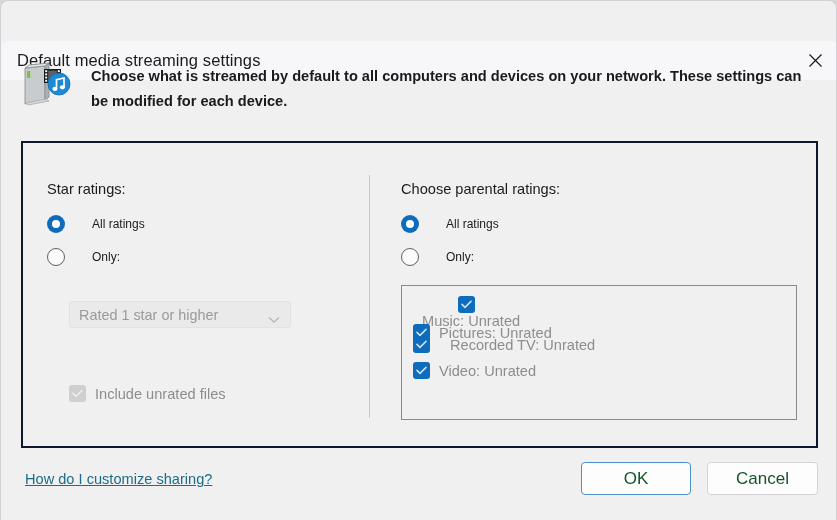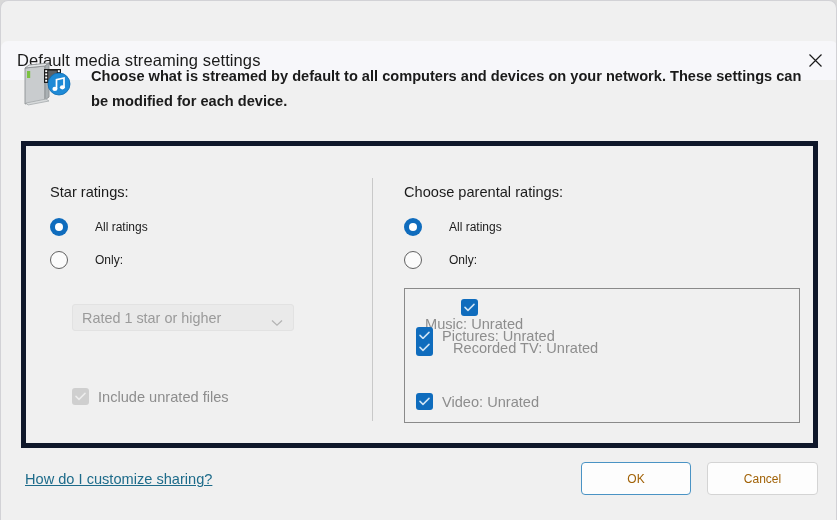--- a/index.html
+++ b/index.html
@@ -84,21 +84,21 @@
     color: #1b1b1b;
   }
 
   
   .groupbox {
     position: absolute;
     left: 20px;
     top: 140px;
     width: 797px;
     height: 307px;
-    border: 5px solid #0f172a;
+    border: 2px solid #0f172a;
     box-sizing: border-box;
     background: #f0f0f0;
   }
   .divider {
     position: absolute;
     left: 346px;
     top: 32px;
     width: 1px;
     height: 243px;
     background: #c9c9c9;
@@ -226,22 +226,22 @@
   }
   .btn {
     position: absolute;
     height: 33px;
     border-radius: 4px;
     box-sizing: border-box;
     background: #fdfdfd;
     display: flex;
     align-items: center;
     justify-content: center;
-    font-size: 12px;
-    color: #a16207;
+    font-size: 17px;
+    color: #14532d;
   }
   .btn.ok {
     left: 580px; top: 461px; width: 110px;
     border: 1.5px solid #4a93c4;
   }
   .btn.cancel {
     left: 706px; top: 461px; width: 111px;
     border: 1px solid #d4d4d4;
   }
 </style>
@@ -365,21 +365,21 @@
 
       <div class="check-row" style="top:50px;left:11px;gap:11px;">
         <span class="cbox on">
           <svg width="11" height="9" viewBox="0 0 11 9">
             <path d="M1 4.4 L4 7.4 L10 1.4" fill="none" stroke="#cfe4f5" stroke-width="1.5" stroke-linecap="round" stroke-linejoin="round"></path>
           </svg>
         </span>
         <span class="check-label dim">Recorded TV: Unrated</span>
       </div>
 
-      <div class="check-row" style="top:104px;left:11px;">
+      <div class="check-row" style="top:76px;left:11px;">
         <span class="cbox on">
           <svg width="11" height="9" viewBox="0 0 11 9">
             <path d="M1 4.4 L4 7.4 L10 1.4" fill="none" stroke="#cfe4f5" stroke-width="1.5" stroke-linecap="round" stroke-linejoin="round"></path>
           </svg>
         </span>
         <span class="check-label dim">Video: Unrated</span>
       </div>
 
     </div>
   </div>

